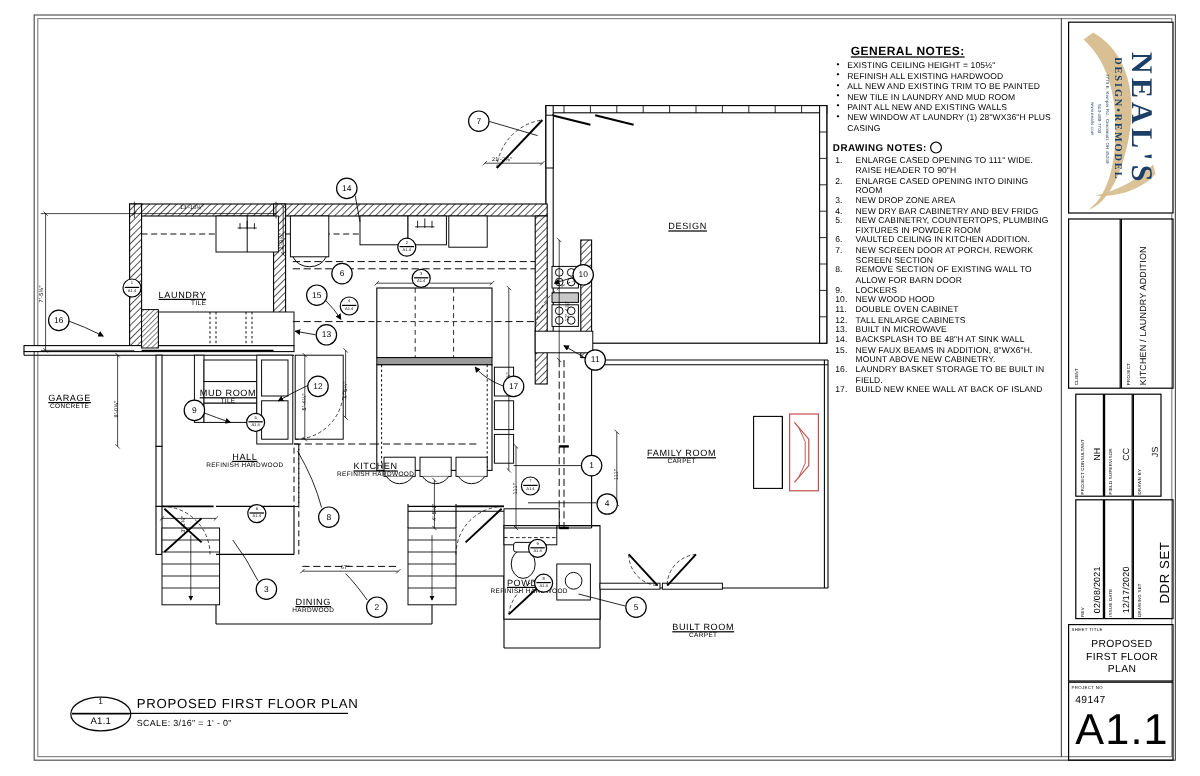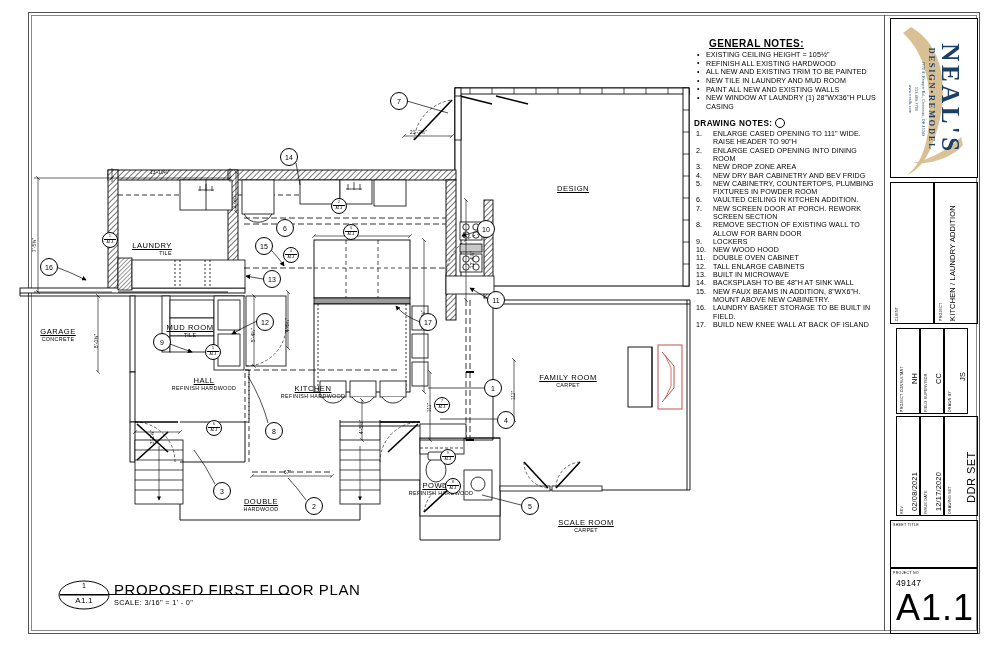--- a/index.html
+++ b/index.html
@@ -70,21 +70,21 @@
   .sheettitle-box{left:890px;top:520px;width:88px;height:48px;}
   .projno-box{left:890px;top:568px;width:88px;height:66px;}
   .st-lab{position:absolute;left:2px;top:1.5px;font-size:3.6px;letter-spacing:.3px;}
   .st-val{position:absolute;left:0;top:10px;width:88px;text-align:center;
       font-size:8.6px;line-height:10.5px;letter-spacing:.3px;}
   .pn-val{position:absolute;left:5px;top:9px;font-size:8.6px;letter-spacing:.3px;}
   .sheetno{position:absolute;left:0;top:20px;width:88px;text-align:center;
       font-size:36px;letter-spacing:1px;line-height:38px;}
 
   
-  .plan-title{font-size:15px;letter-spacing:.6px;}
+  .plan-title{font-size:11px;letter-spacing:.6px;}
   .plan-scale{font-size:7.4px;letter-spacing:.3px;}
   .pt-rule{position:absolute;left:60px;top:594px;width:230px;height:0;
       border-top:1.6px solid #000;}
 
   
   .room{position:absolute;text-align:center;transform:translateX(-50%);}
   .room .nm{font-size:7.6px;letter-spacing:.5px;text-decoration:underline;}
   .room .fin{font-size:5.4px;letter-spacing:.3px;}
 
   
@@ -475,33 +475,33 @@
     </div>
     <div class="room" style="left:313px;top:384px;">
       <div class="nm">KITCHEN</div>
       <div class="fin">REFINISH HARDWOOD</div>
     </div>
     <div class="room" style="left:204px;top:376px;">
       <div class="nm">HALL</div>
       <div class="fin">REFINISH HARDWOOD</div>
     </div>
     <div class="room" style="left:261px;top:497px;">
-      <div class="nm">DOUBLE</div>
+      <div class="nm">DINING</div>
       <div class="fin">HARDWOOD</div>
     </div>
     <div class="room" style="left:441px;top:481px;">
       <div class="nm">POWDER</div>
       <div class="fin">REFINISH HARDWOOD</div>
     </div>
     <div class="room" style="left:568px;top:373px;">
       <div class="nm">FAMILY ROOM</div>
       <div class="fin">CARPET</div>
     </div>
     <div class="room" style="left:586px;top:518px;">
-      <div class="nm">SCALE ROOM</div>
+      <div class="nm">BUILT ROOM</div>
       <div class="fin">CARPET</div>
     </div>
     <div class="room" style="left:573px;top:184px;">
       <div class="nm">DESIGN</div>
       <div class="fin"></div>
     </div>
   </div>
 
   <div>
     <div class="bub bub18" style="left:390px;top:92px;">7</div>
@@ -665,20 +665,25 @@
     <div class="rot-lab mini-lab" style="left:3px;top:97px;">ISSUE DATE</div>
     <div class="rot-lab mini-val" style="left:13px;top:94px;">12/17/2020</div>
   </div>
   <div class="tbbox set-box">
     <div class="rot-lab mini-lab" style="left:3px;top:97px;">DRAWING SET</div>
     <div class="rot-lab" style="left:20px;top:86px;font-size:11px;letter-spacing:.5px;">DDR SET</div>
   </div>
 
   <div class="tbbox sheettitle-box">
     <div class="st-lab">SHEET TITLE</div>
+    <div class="st-val">
+      <div>PROPOSED</div>
+      <div>FIRST FLOOR</div>
+      <div>PLAN</div>
+    </div>
   </div>
 
   <div class="tbbox projno-box">
     <div class="st-lab">PROJECT NO</div>
     <div class="pn-val">49147</div>
     <div class="sheetno">A1.1</div>
   </div>
 
 </div>
 

